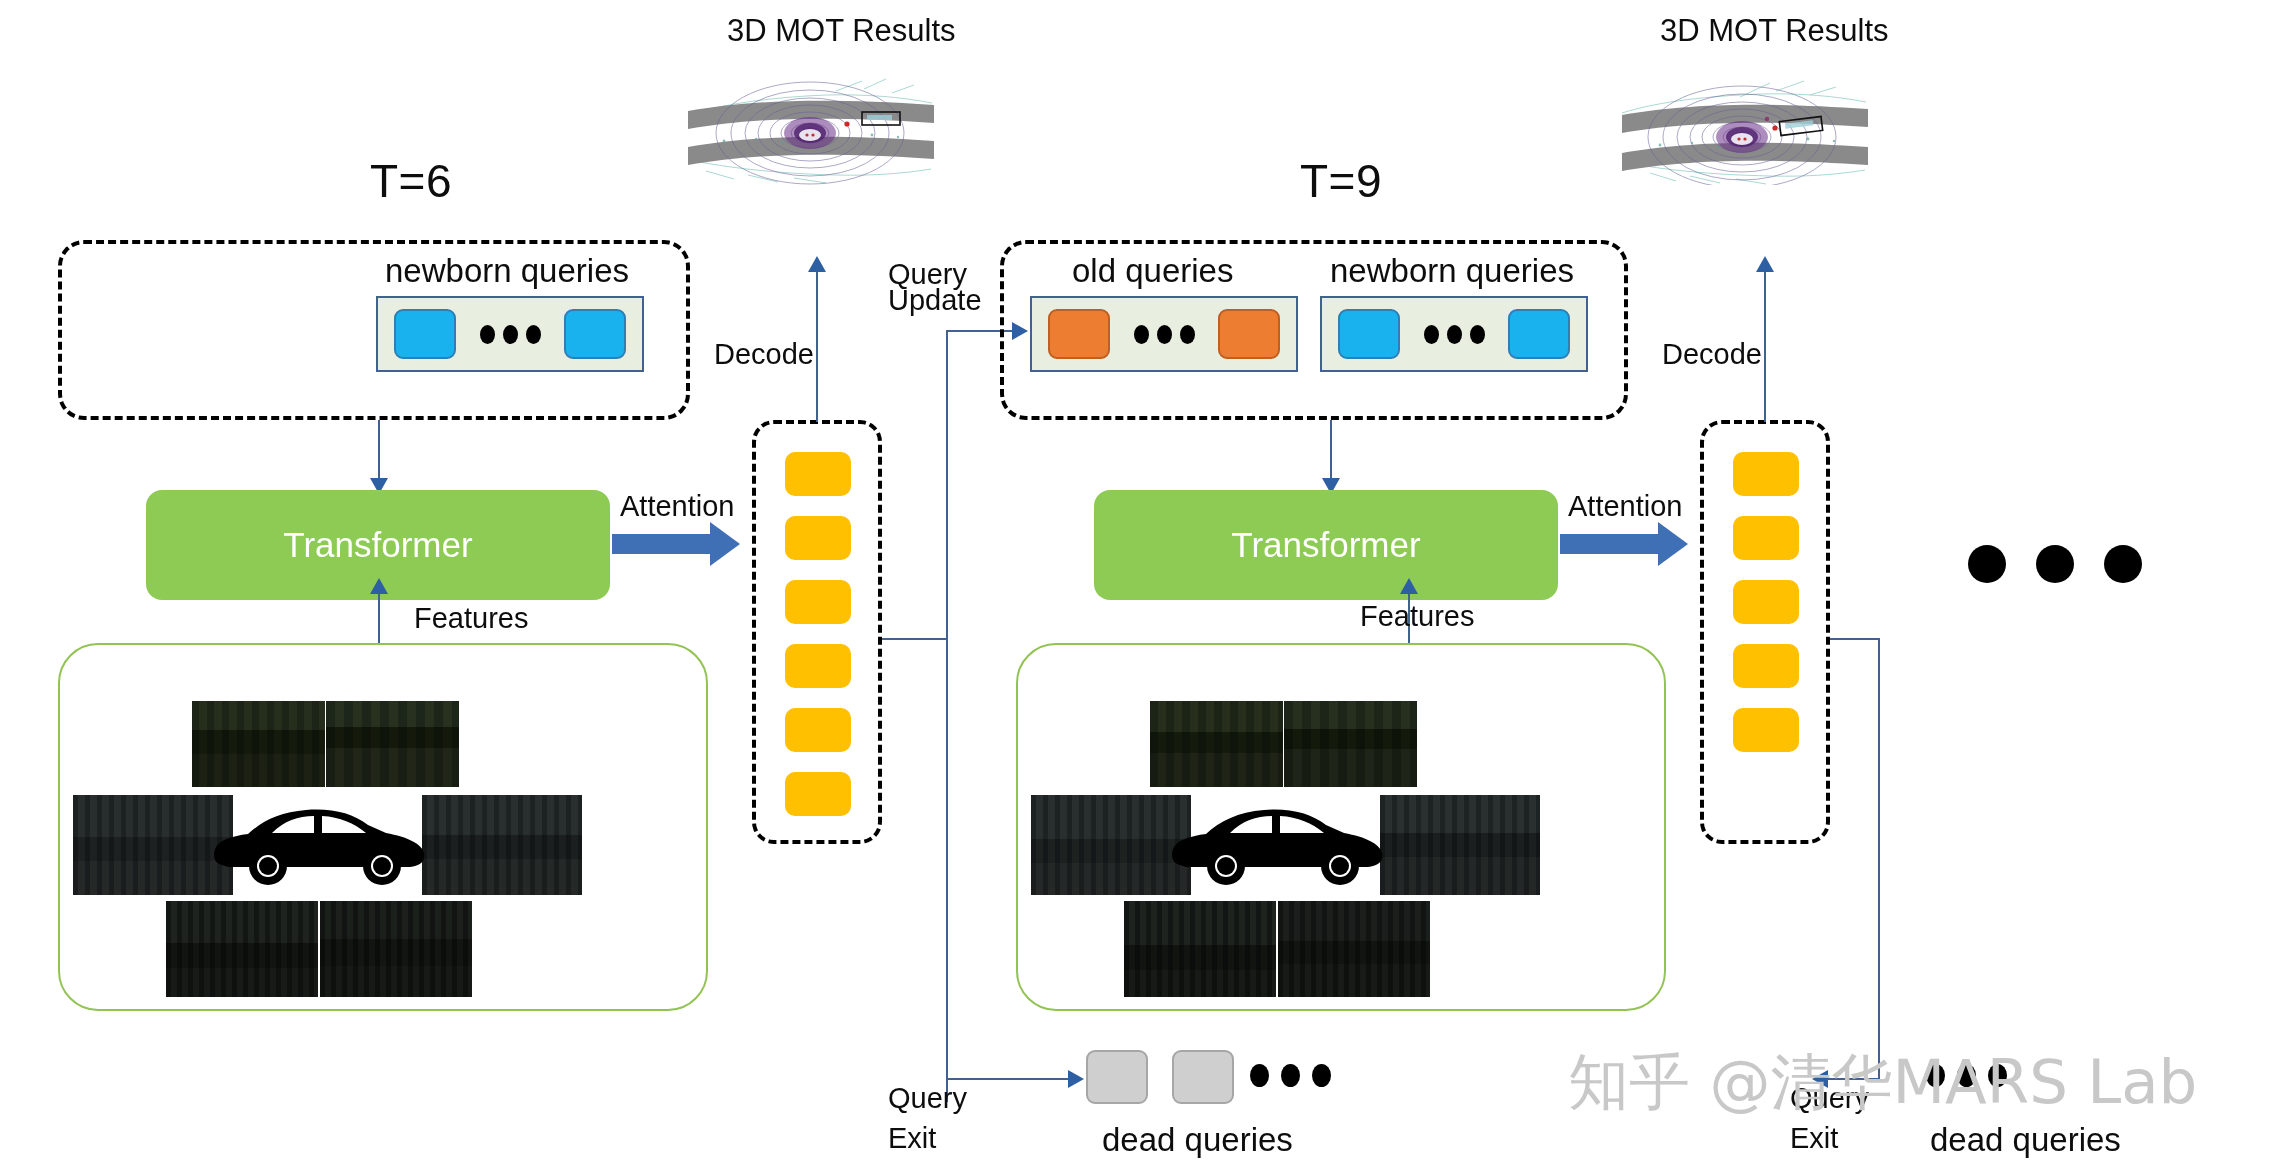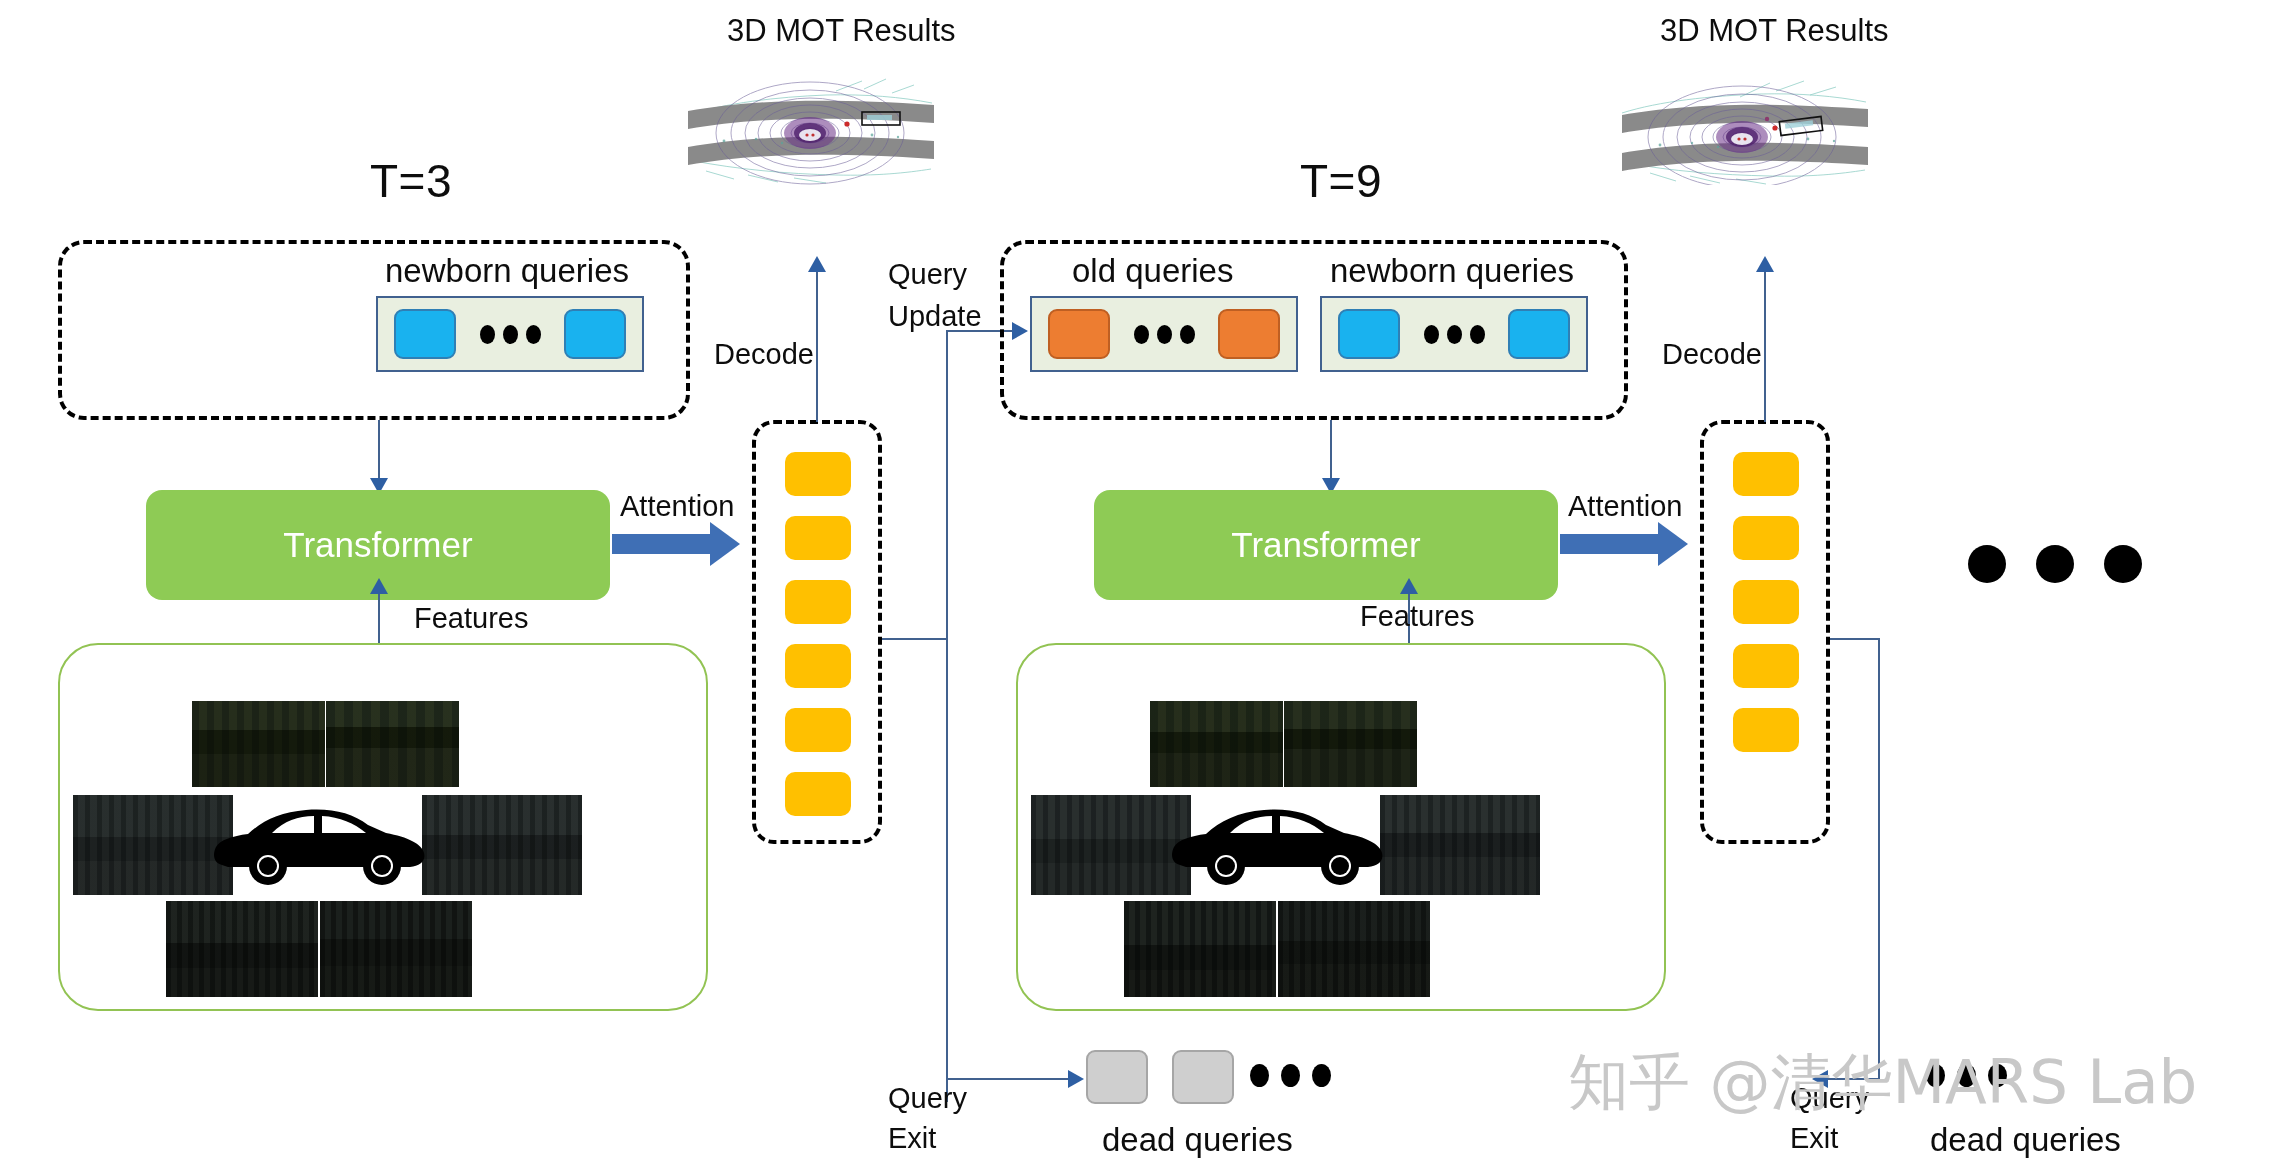--- a/index.html
+++ b/index.html
@@ -228,21 +228,21 @@
       <g fill="#5aa39a" opacity="0.7">
         <circle cx="38" cy="66" r="1.4"></circle>
           <circle cx="70" cy="64" r="1.2"></circle>
         <circle cx="96" cy="68" r="1.2"></circle>
           <circle cx="186" cy="60" r="1.4"></circle>
         <circle cx="212" cy="62" r="1.2"></circle>
       </g>
     </svg>
   </div>
 
-  <div class="lbl t-step" style="left:370px; top:156px;">T=3</div>
+  <div class="lbl t-step" style="left:370px; top:156px;">T=6</div>
 
   <div class="dashed-group" style="left:58px; top:240px; width:632px; height:180px;"></div>
 
   <div class="lbl q-title" style="left:385px; top:253px;">newborn queries</div>
 
   <div class="qpanel" style="left:376px; top:296px; width:268px; height:76px; padding:0 16px;">
     <div class="qchip blue" style="width:62px; height:50px;"></div>
     <div class="dots-inline">
       <span class="dot" style="width:15px;height:19px;"></span>
       <span class="dot" style="width:15px;height:19px;"></span>
@@ -321,21 +321,21 @@
   <div class="vline" style="left:816px; top:270px; height:152px;"></div>
   <div class="arrowhead-up" style="left:808px; top:256px;"></div>
   <div class="lbl side-lbl" style="left:714px; top:338px;">Decode</div>
 
   <div class="hline" style="left:882px; top:638px; width:66px;"></div>
   <div class="vline" style="left:946px; top:330px; height:772px;"></div>
 
   <div class="hline" style="left:946px; top:330px; width:68px;"></div>
   <div class="arrowhead-right" style="left:1012px; top:322px;"></div>
   <div class="lbl side-lbl" style="left:888px; top:258px;">Query</div>
-  <div class="lbl side-lbl" style="left:888px; top:300px;">Update</div>
+  <div class="lbl side-lbl" style="left:888px; top:284px;">Update</div>
 
   <div class="hline" style="left:946px; top:1078px; width:124px;"></div>
   <div class="arrowhead-right" style="left:1068px; top:1070px;"></div>
   <div class="lbl side-lbl" style="left:888px; top:1082px;">Query</div>
   <div class="lbl side-lbl" style="left:888px; top:1122px;">Exit</div>
 
   <div class="qchip gray" style="position:absolute; left:1086px; top:1050px; width:62px; height:54px;"></div>
   <div class="qchip gray" style="position:absolute; left:1172px; top:1050px; width:62px; height:54px;"></div>
   <div class="dots-inline" style="position:absolute; left:1250px; top:1064px; gap:12px;">
     <span class="dot" style="width:19px;height:23px;"></span>

